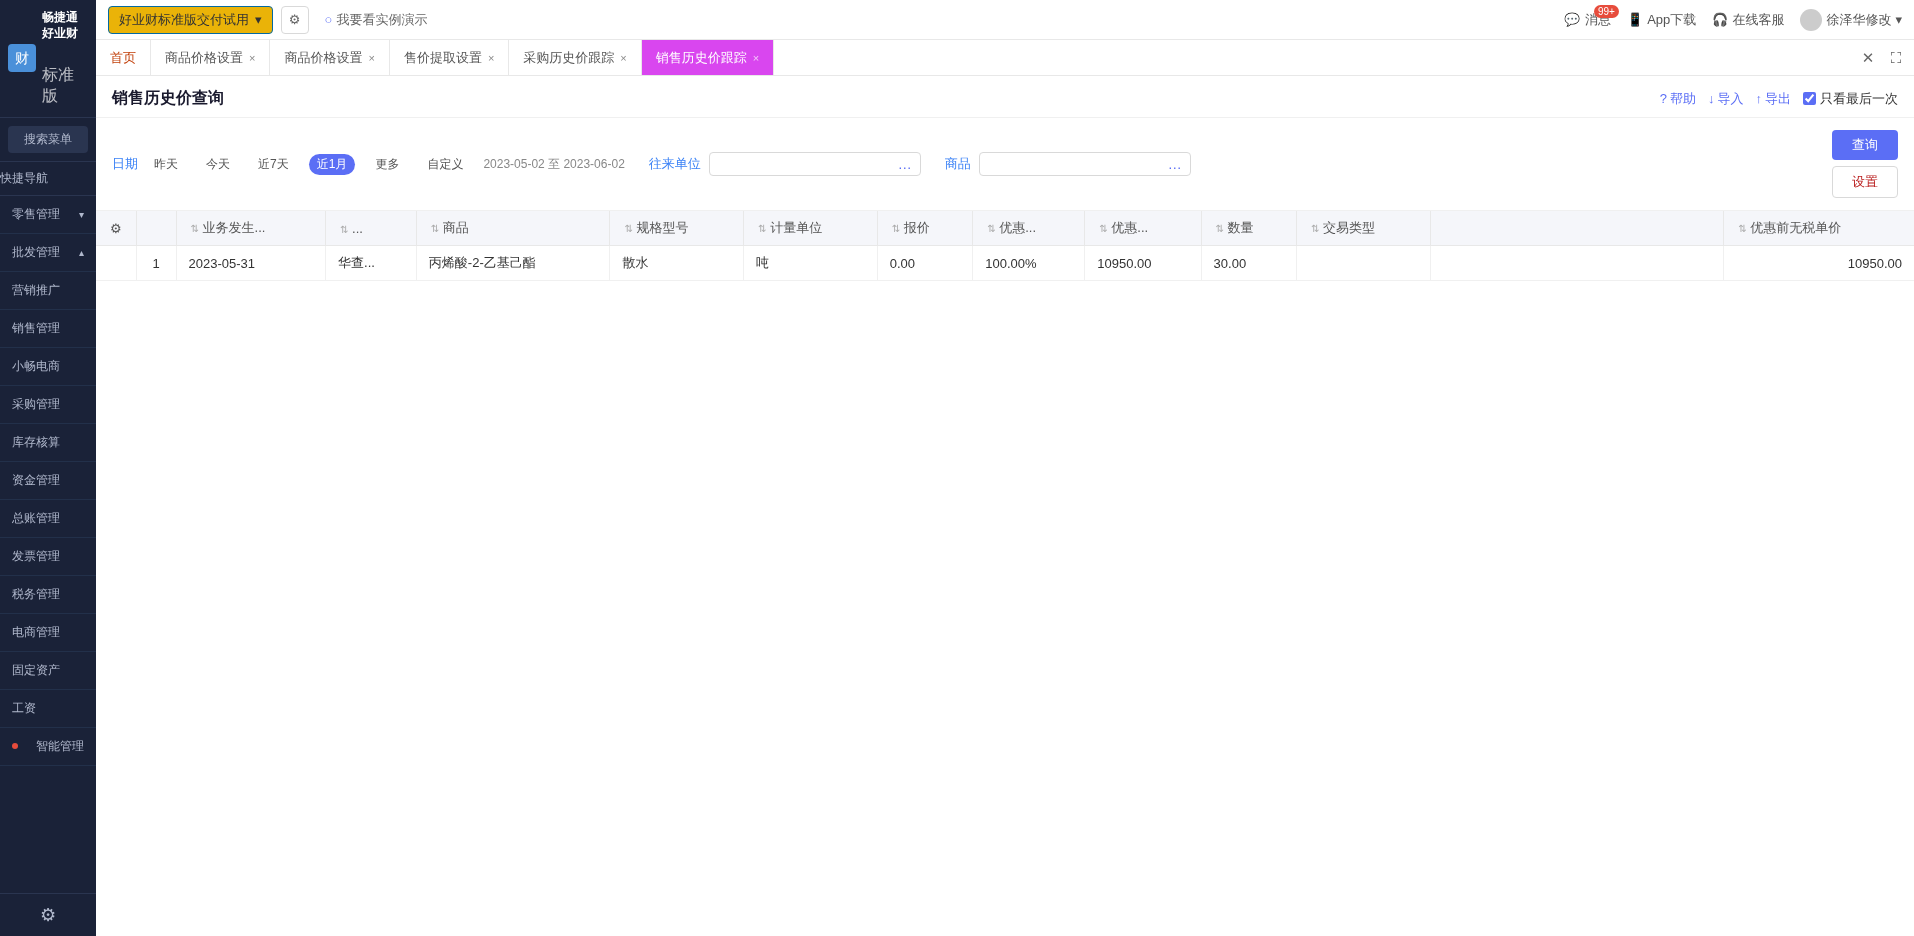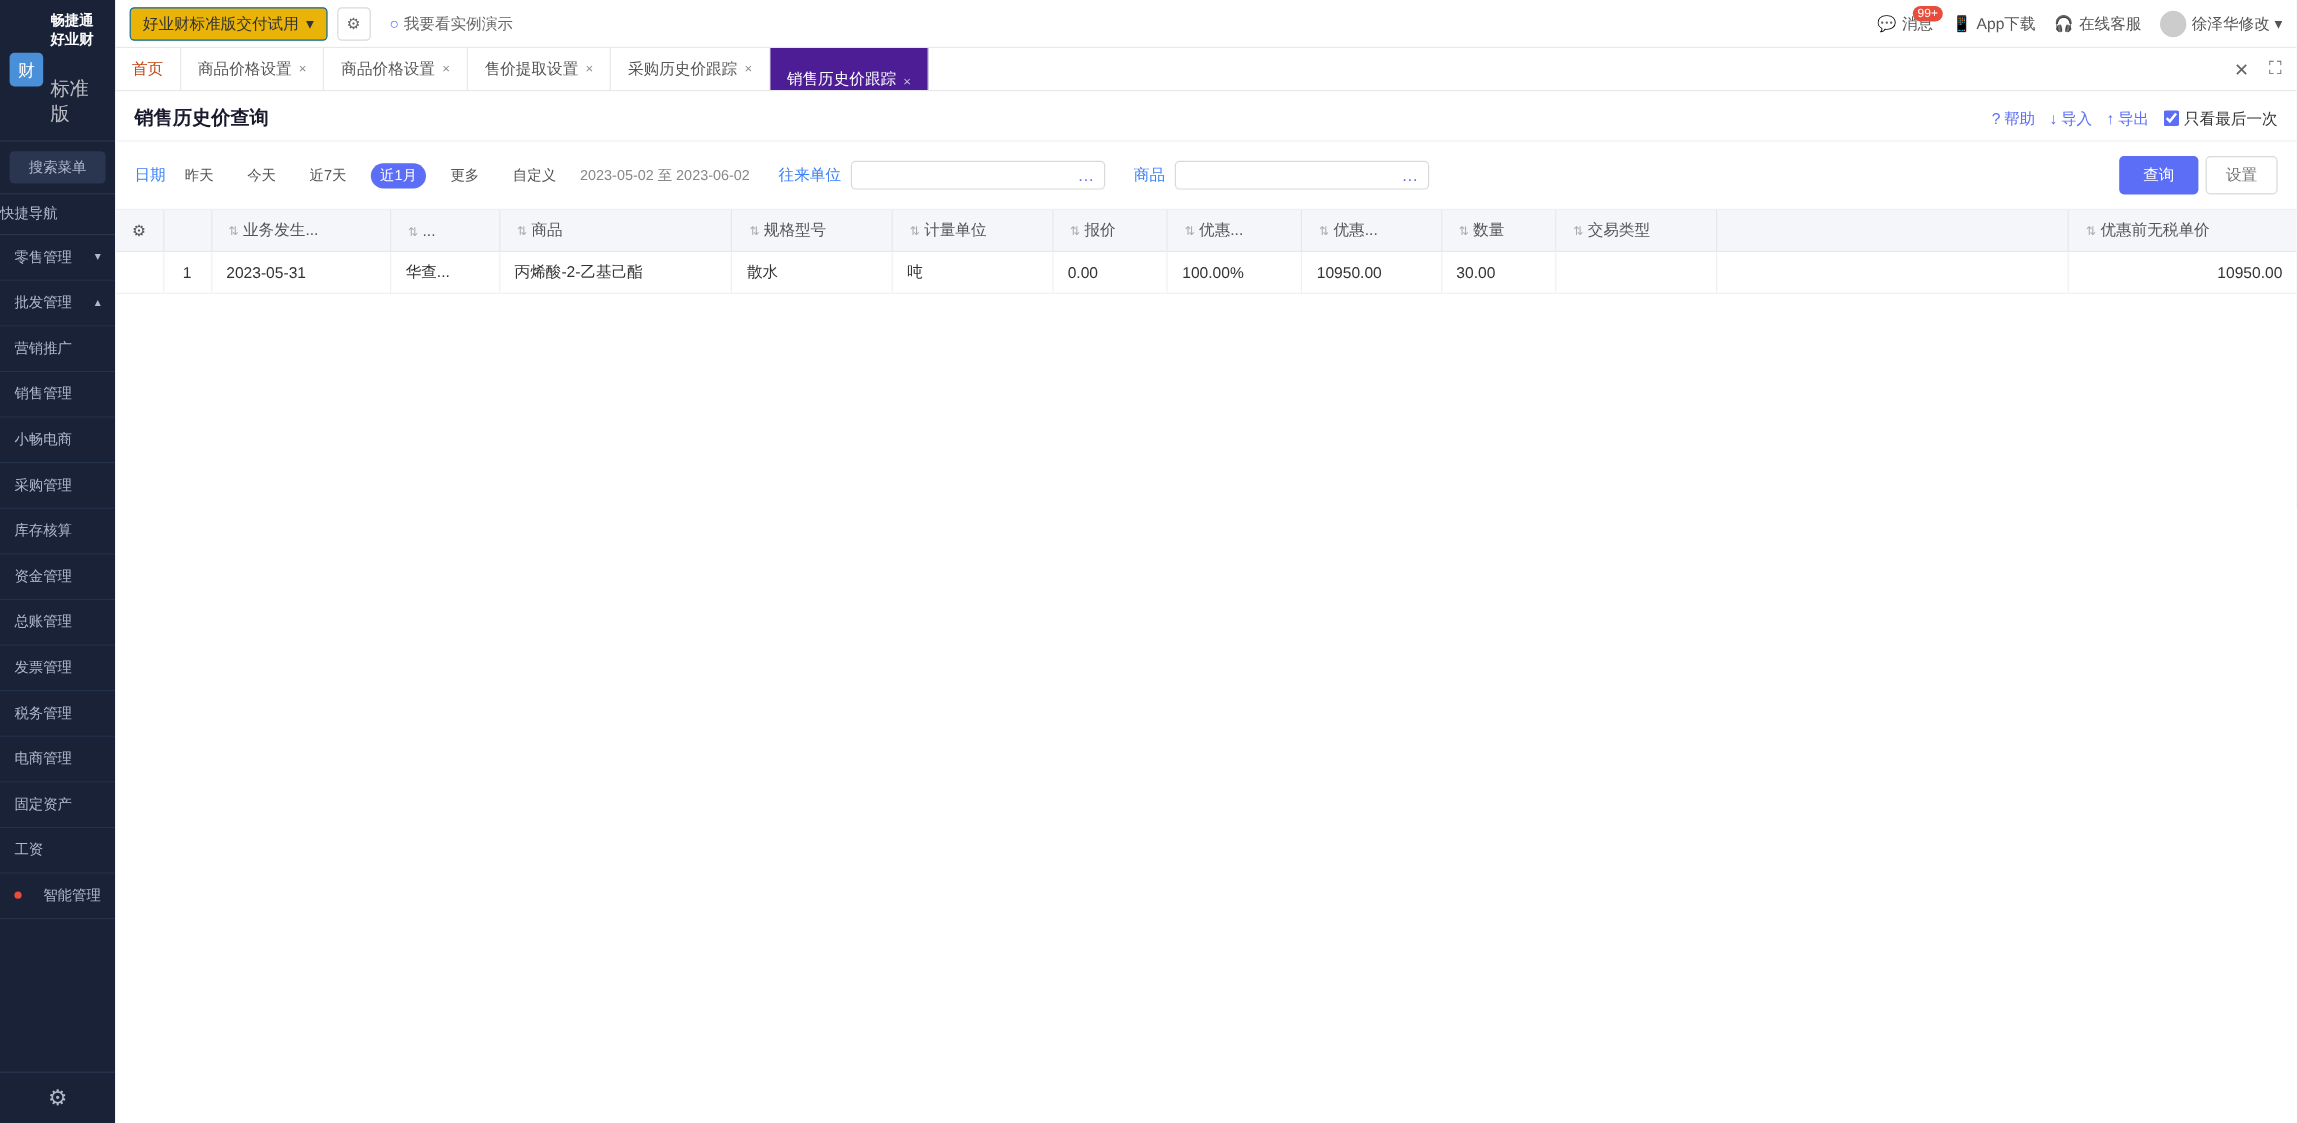--- a/index.html
+++ b/index.html
@@ -135,23 +135,22 @@
       padding: 0 14px;
       height: 100%;
       cursor: pointer;
       font-size: 13px;
       color: #555;
       border-right: 1px solid #e8e8e8;
       white-space: nowrap;
       flex-shrink: 0;
     }
     .tab-item.active {
-      background: #4c1d95;
+      background: #d946ef;
       color: #fff;
-      align-items: flex-end;
     }
     .tab-item .tab-close {
       font-size: 11px; cursor: pointer;
       color: inherit; opacity: 0.7;
     }
     .tab-item.home { color: #c2410c; font-weight: 500; }
     .tab-bar-actions {
       margin-left: auto;
       display: flex; align-items: center;
       padding-right: 4px;
@@ -236,27 +235,27 @@
     }
     .filter-dots {
       color: #5b6ef5; cursor: pointer; font-size: 14px; margin-left: 4px;
     }
     .btn-query {
       background: #5b6ef5; color: #fff;
       border: none; border-radius: 4px;
       padding: 6px 20px; cursor: pointer; font-size: 13px;
     }
     .btn-settings {
-      background: #fff; color: #737373;
+      background: #fff; color: #b91c1c;
       border: 1px solid #d9d9d9; border-radius: 4px;
       padding: 6px 16px; cursor: pointer; font-size: 13px;
     }
     .filter-right {
       margin-left: auto;
-      display: flex; flex-direction: row; gap: 6px;
+      display: flex; flex-direction: column; gap: 6px;
     }
 
     
     .table-wrap {
       padding: 0 0;
       overflow-x: auto;
     }
     table {
       width: 100%;
       border-collapse: collapse;

